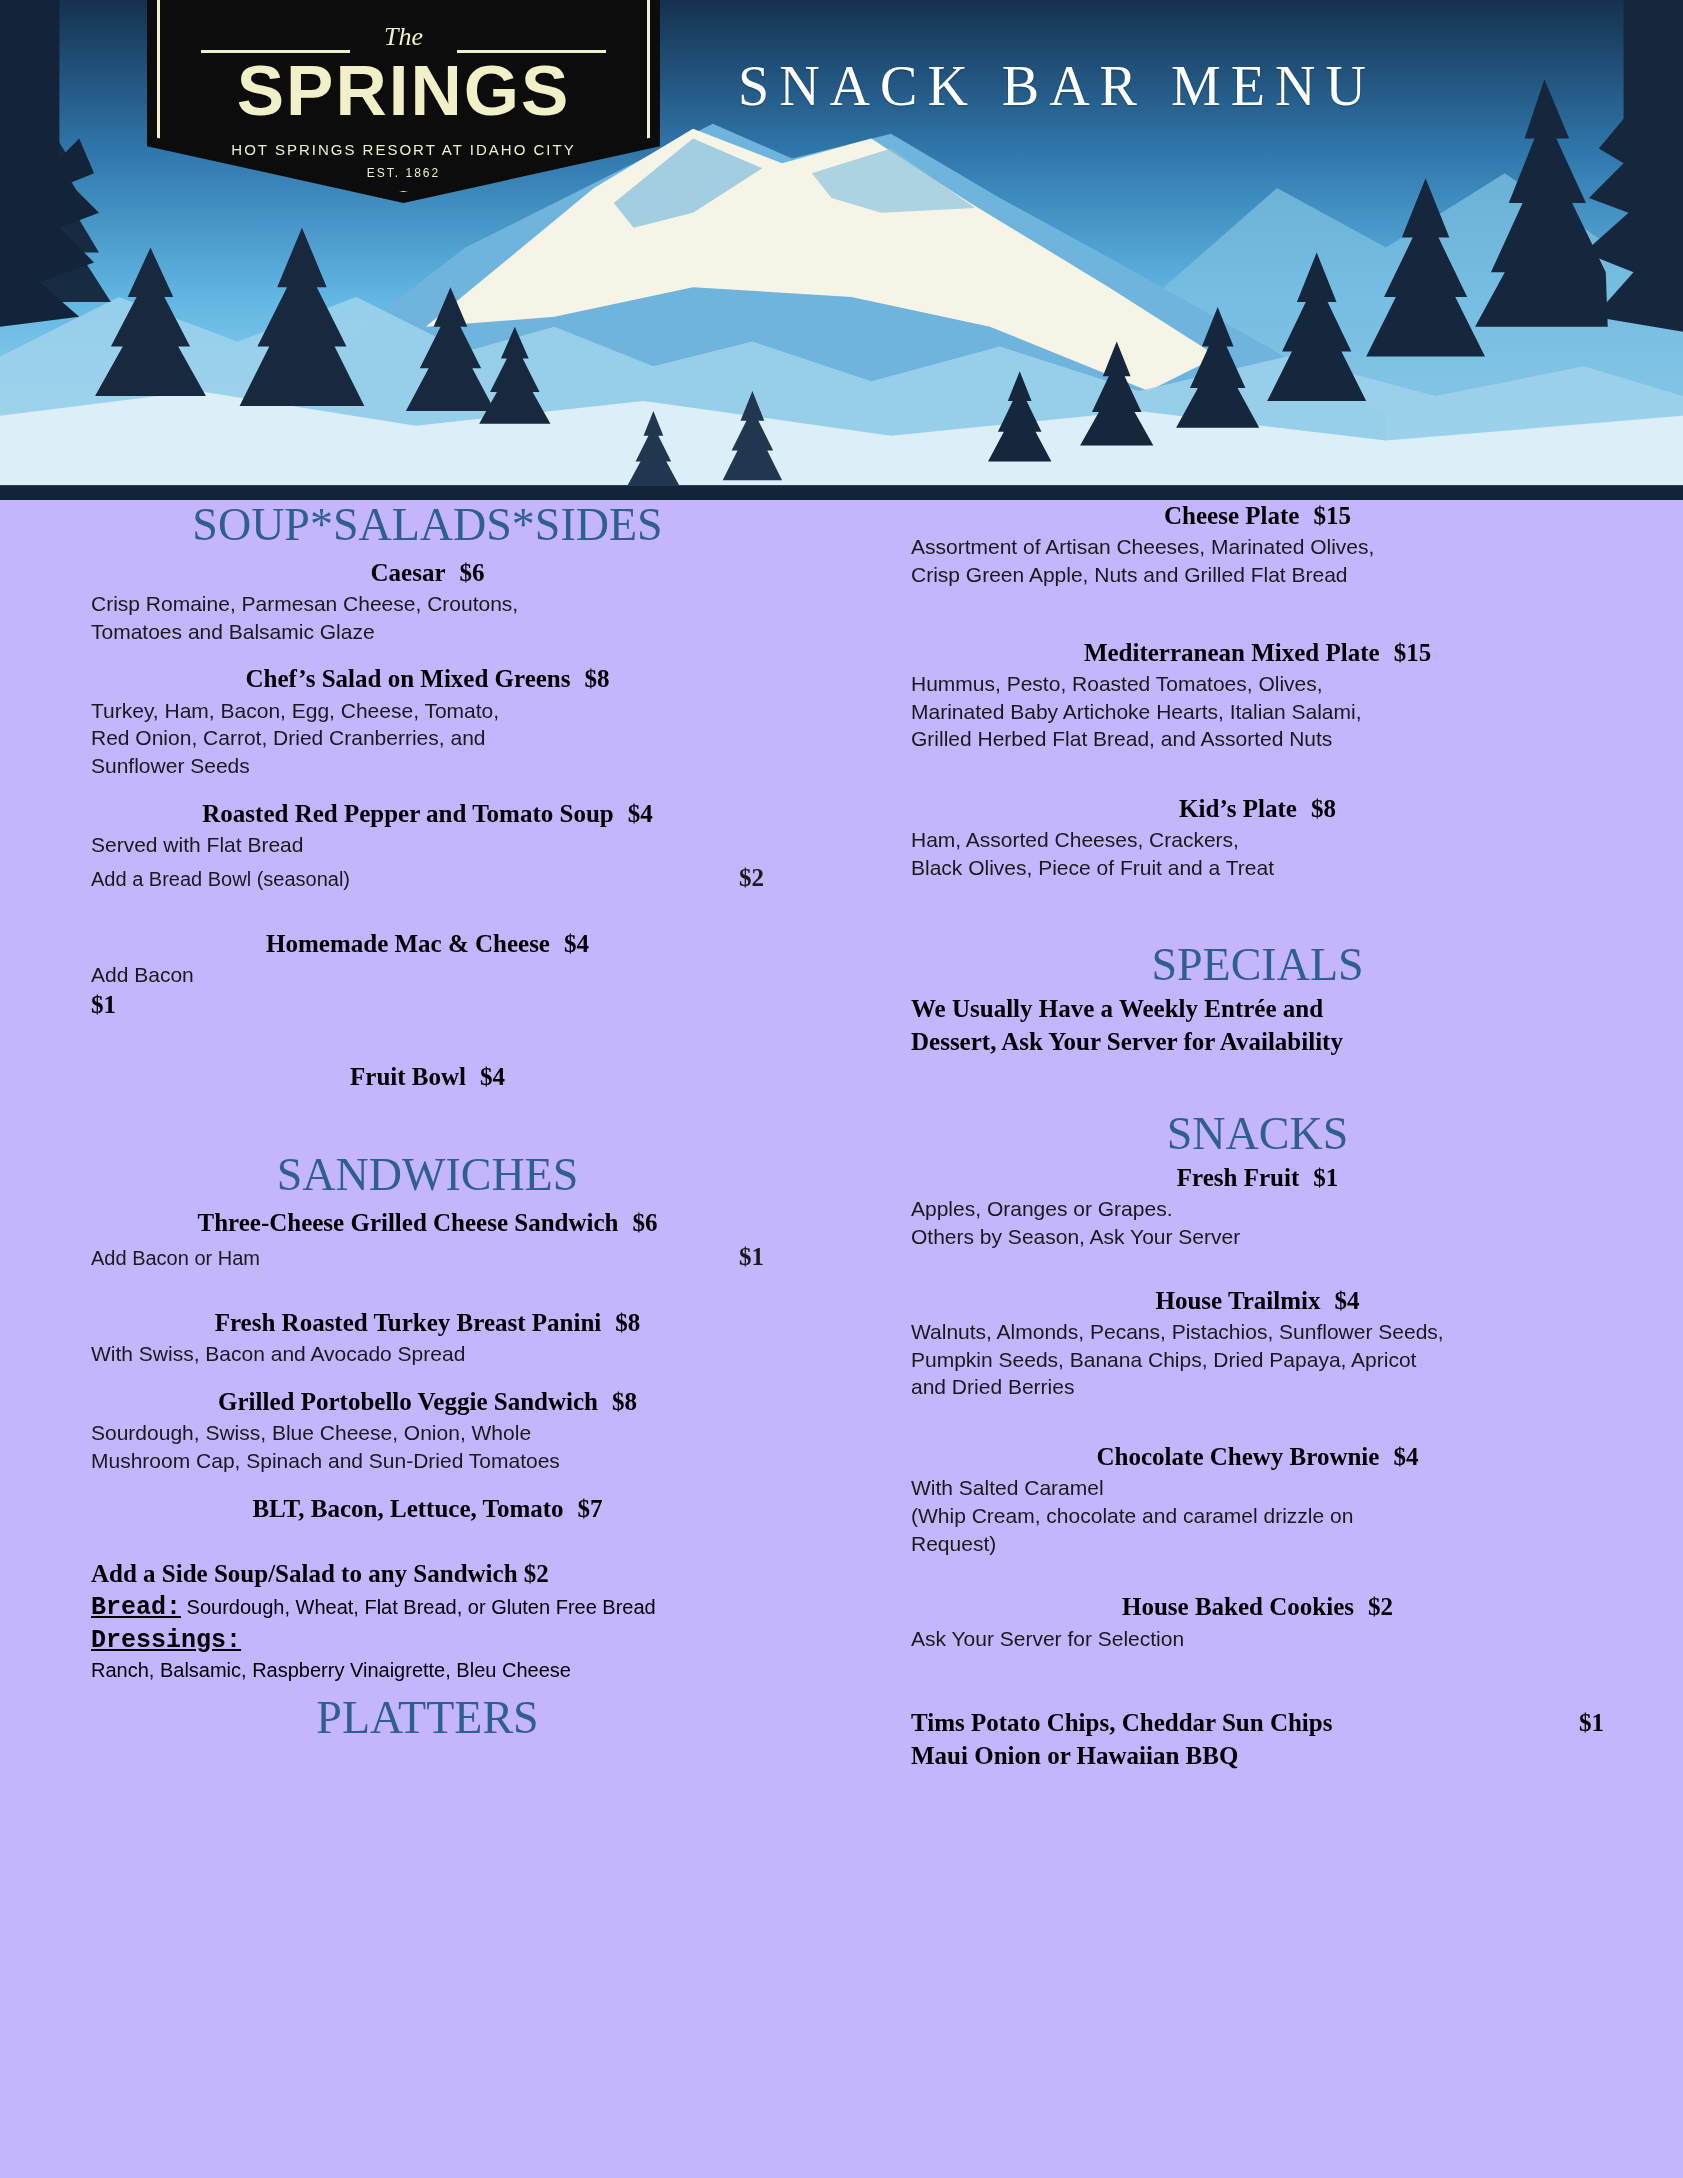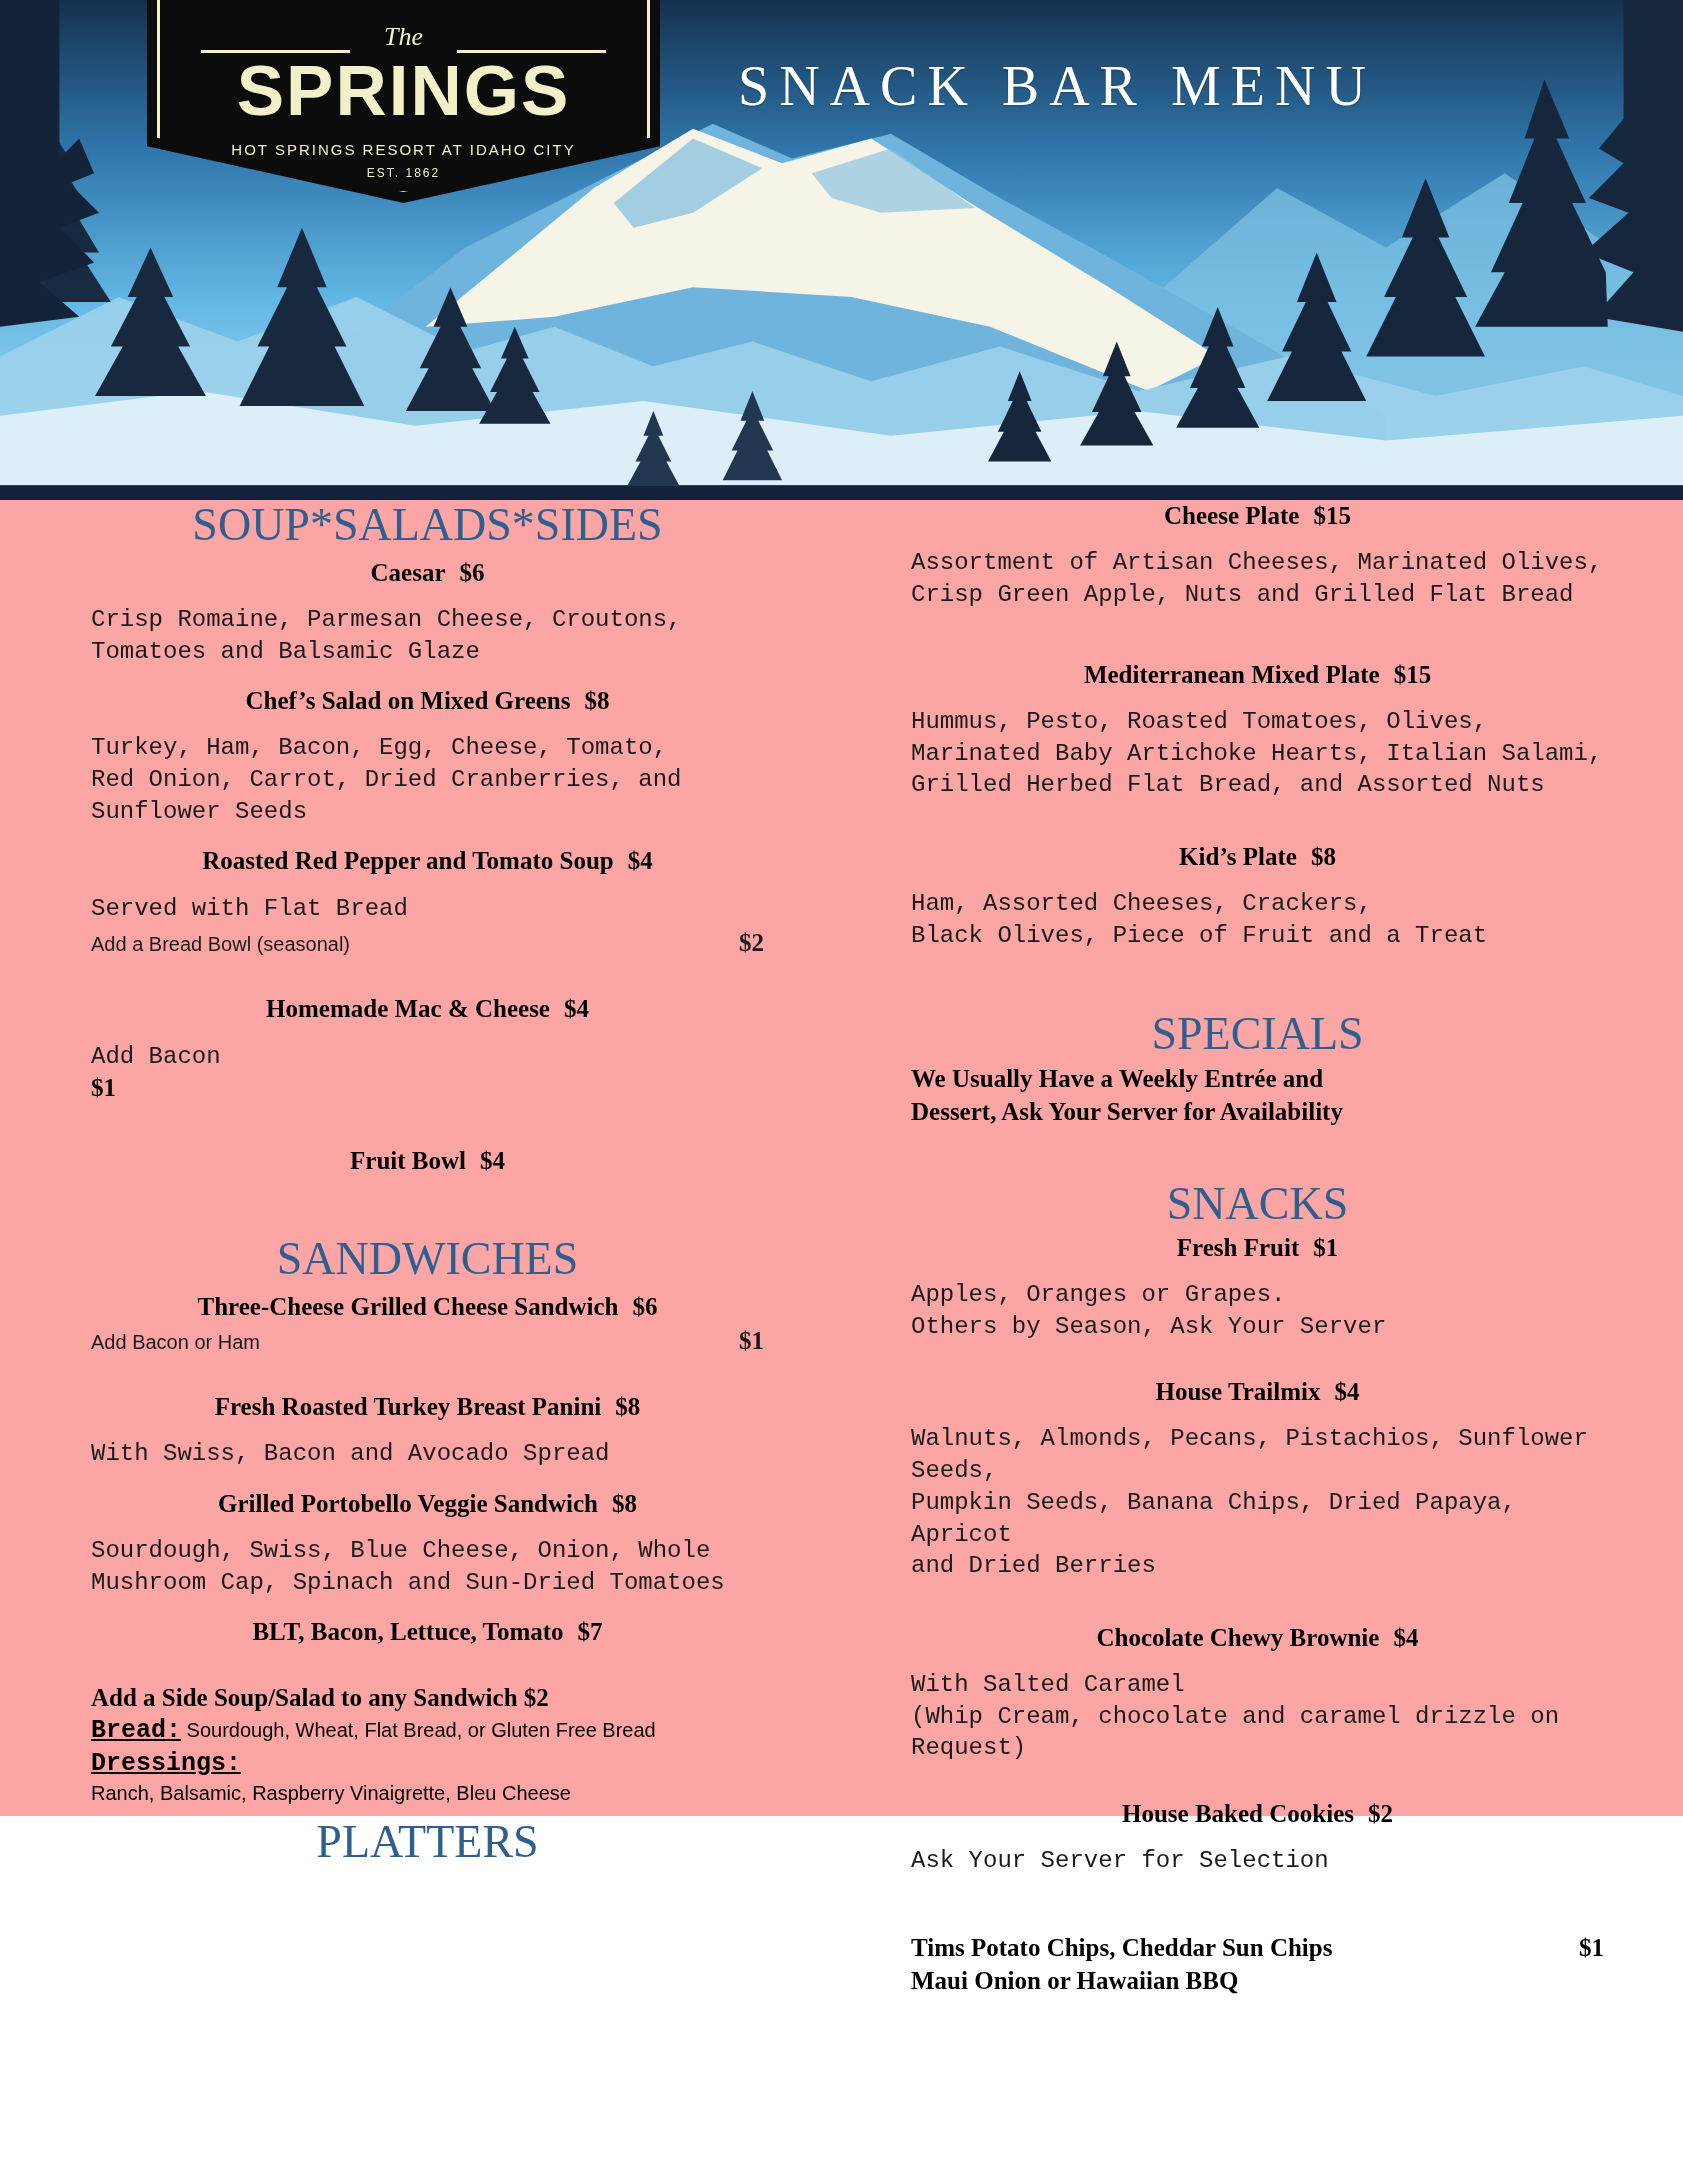--- a/index.html
+++ b/index.html
@@ -114,22 +114,22 @@
     font-size: 12px;
     letter-spacing: 2px;
   }
 
   
   .menu {
     position: absolute;
     top: 500px;
     left: 0;
     width: 1683px;
-    height: 1316px;
-    background: #fca5a5;
+    height: 1678px;
+    background: #c4b5fd;
   }
   .col {
     position: absolute;
     top: 0;
   }
   .col-left { left: 91px; width: 673px; }
   .col-right { left: 911px; width: 693px; }
 
   .section-title {
     text-align: center;
@@ -152,25 +152,25 @@
     align-items: baseline;
     font-family: "Liberation Serif", serif;
     font-weight: bold;
     font-size: 25px;
     color: #000;
     line-height: 1.25;
   }
   .item-head .name { padding-right: 14px; }
   .item-head .price { white-space: nowrap; }
   .desc {
-    font-family: Liberation Mono, monospace;
-    font-size: 24px;
+    font-family: Liberation Sans, sans-serif;
+    font-size: 21px;
     color: #1a1a1a;
     line-height: 1.32;
-    margin-top: 16px;
+    margin-top: 2px;
   }
   .addon {
     display: flex;
     justify-content: space-between;
     align-items: baseline;
     font-family: "Liberation Sans", sans-serif;
     font-size: 20px;
     color: #1a1a1a;
     line-height: 1.32;
     margin-top: 2px;

